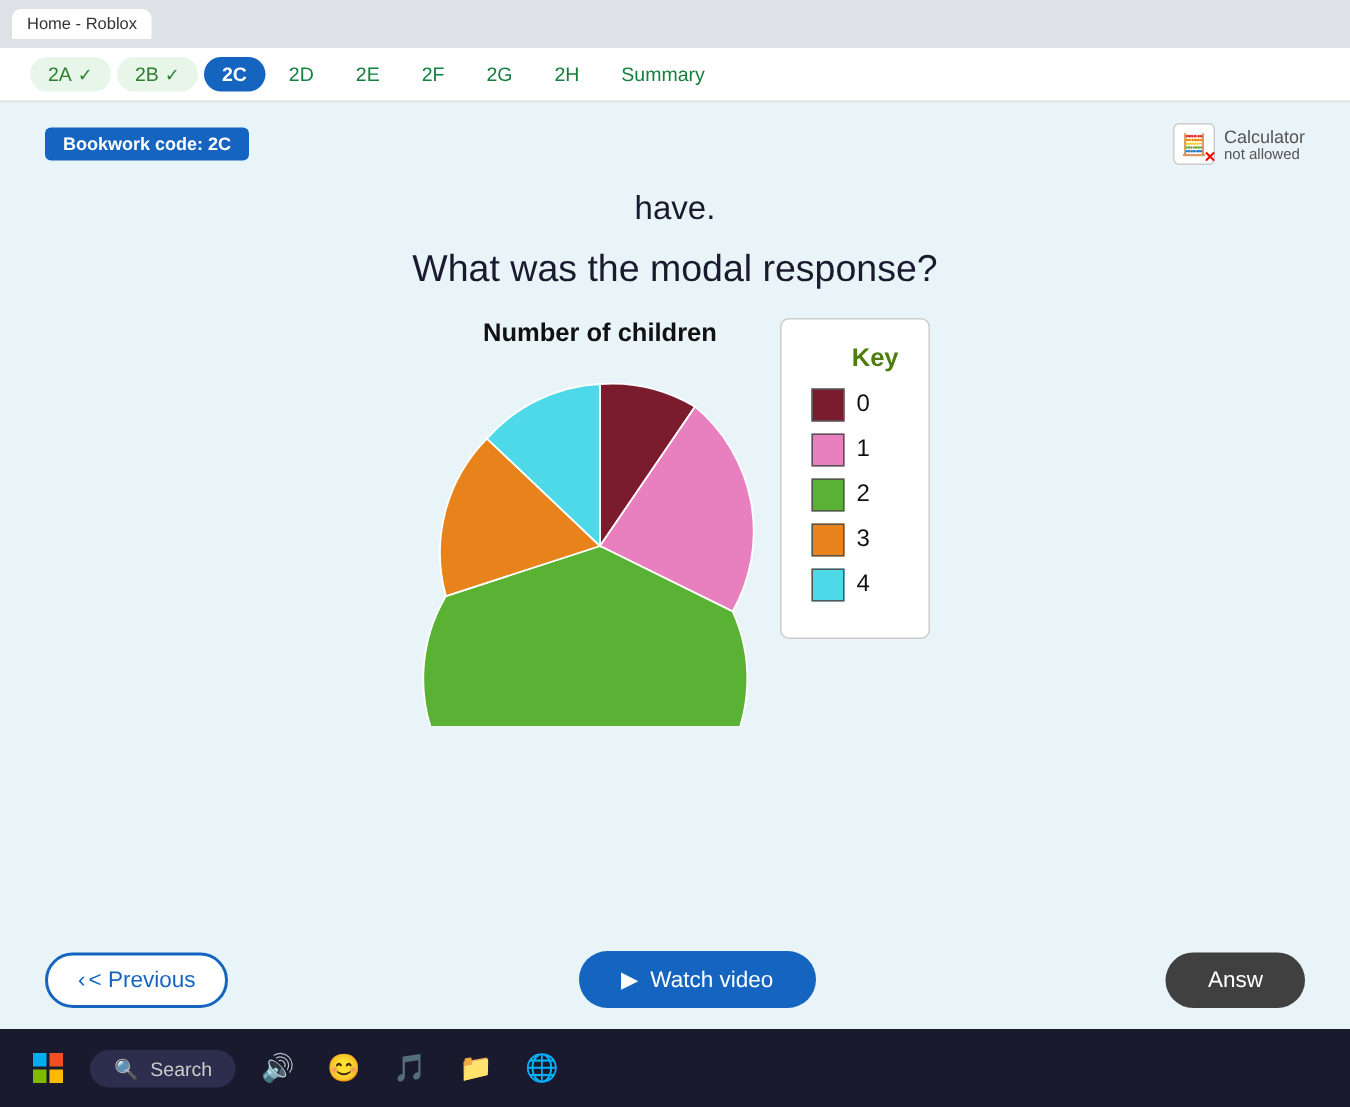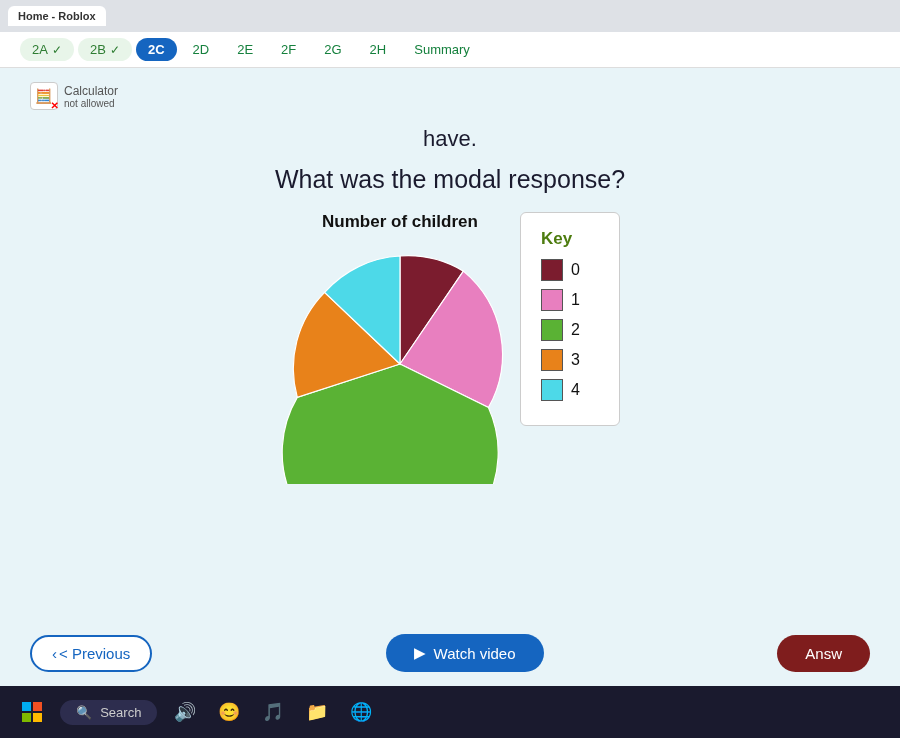--- a/index.html
+++ b/index.html
@@ -15,21 +15,20 @@
     
     .browser-bar {
       background: #dee1e6;
       height: 32px;
       display: flex;
       align-items: center;
       padding: 0 8px;
       gap: 6px;
       font-size: 11px;
       color: #333;
-      font-weight: bold;
     }
     .browser-tab {
       background: #fff;
       border-radius: 6px 6px 0 0;
       padding: 4px 10px;
       font-size: 11px;
       color: #333;
     }
     .browser-url {
       background: #fff;
@@ -139,20 +138,21 @@
       font-size: 25px;
       color: #1a1a2e;
       margin-bottom: 18px;
     }
 
     
     .chart-container {
       display: flex;
       justify-content: center;
       align-items: flex-start;
+      text-align: right;
     }
     .chart-wrapper {
       display: flex;
       flex-direction: column;
       align-items: center;
     }
     .chart-title {
       font-weight: bold;
       font-size: 17px;
       margin-bottom: 12px;
@@ -222,21 +222,21 @@
       border: none;
       border-radius: 24px;
       padding: 10px 28px;
       font-size: 15px;
       cursor: pointer;
       display: flex;
       align-items: center;
       gap: 8px;
     }
     .btn-answer {
-      background: #7f1d1d;
+      background: #404040;
       color: #fff;
       border: none;
       border-radius: 24px;
       padding: 10px 28px;
       font-size: 15px;
       cursor: pointer;
     }
 
     
     .taskbar {
@@ -305,20 +305,21 @@
     <span>2H</span>
   </div>
   <div class="nav-tab inactive">
     <span>Summary</span>
   </div>
 </div>
 
 <div class="main-content">
 
   <div class="bookwork-bar">
+    <div class="bookwork-badge">Bookwork code: 2C</div>
     <div class="calculator-note">
       <div class="calc-icon">
         🧮
         <span class="calc-x">✕</span>
       </div>
       <div>
         <div>Calculator</div>
         <div style="font-size:10px;">not allowed</div>
       </div>
     </div>

